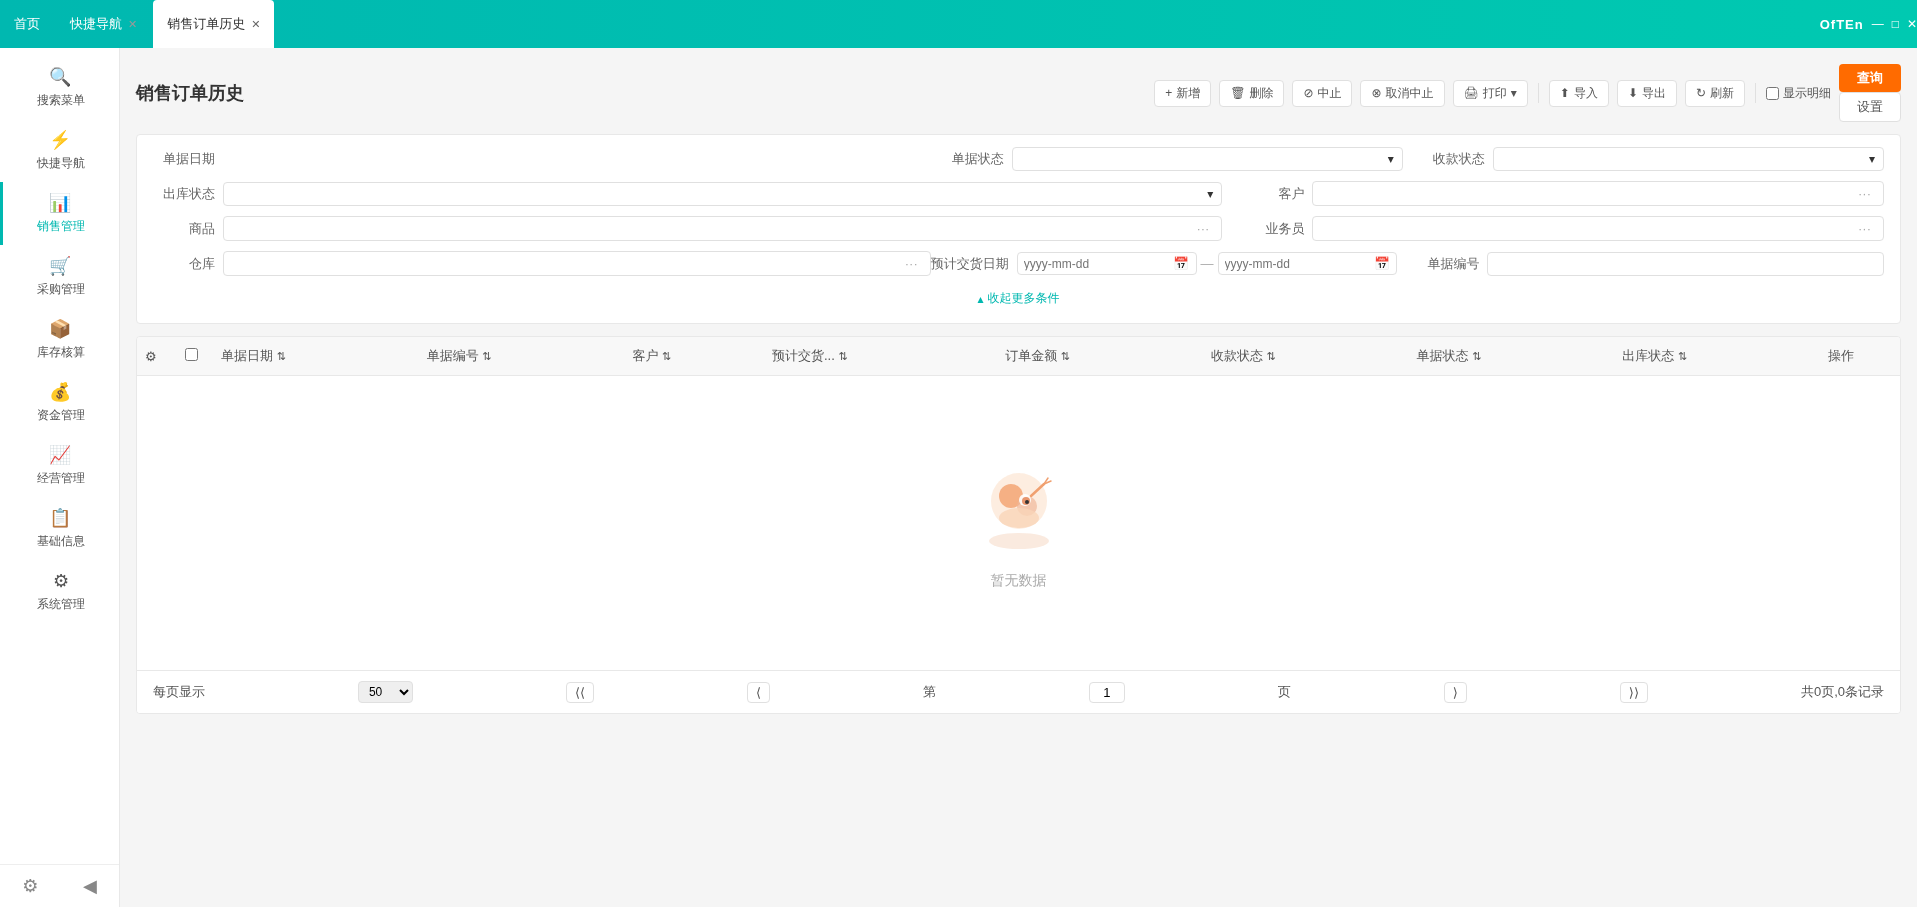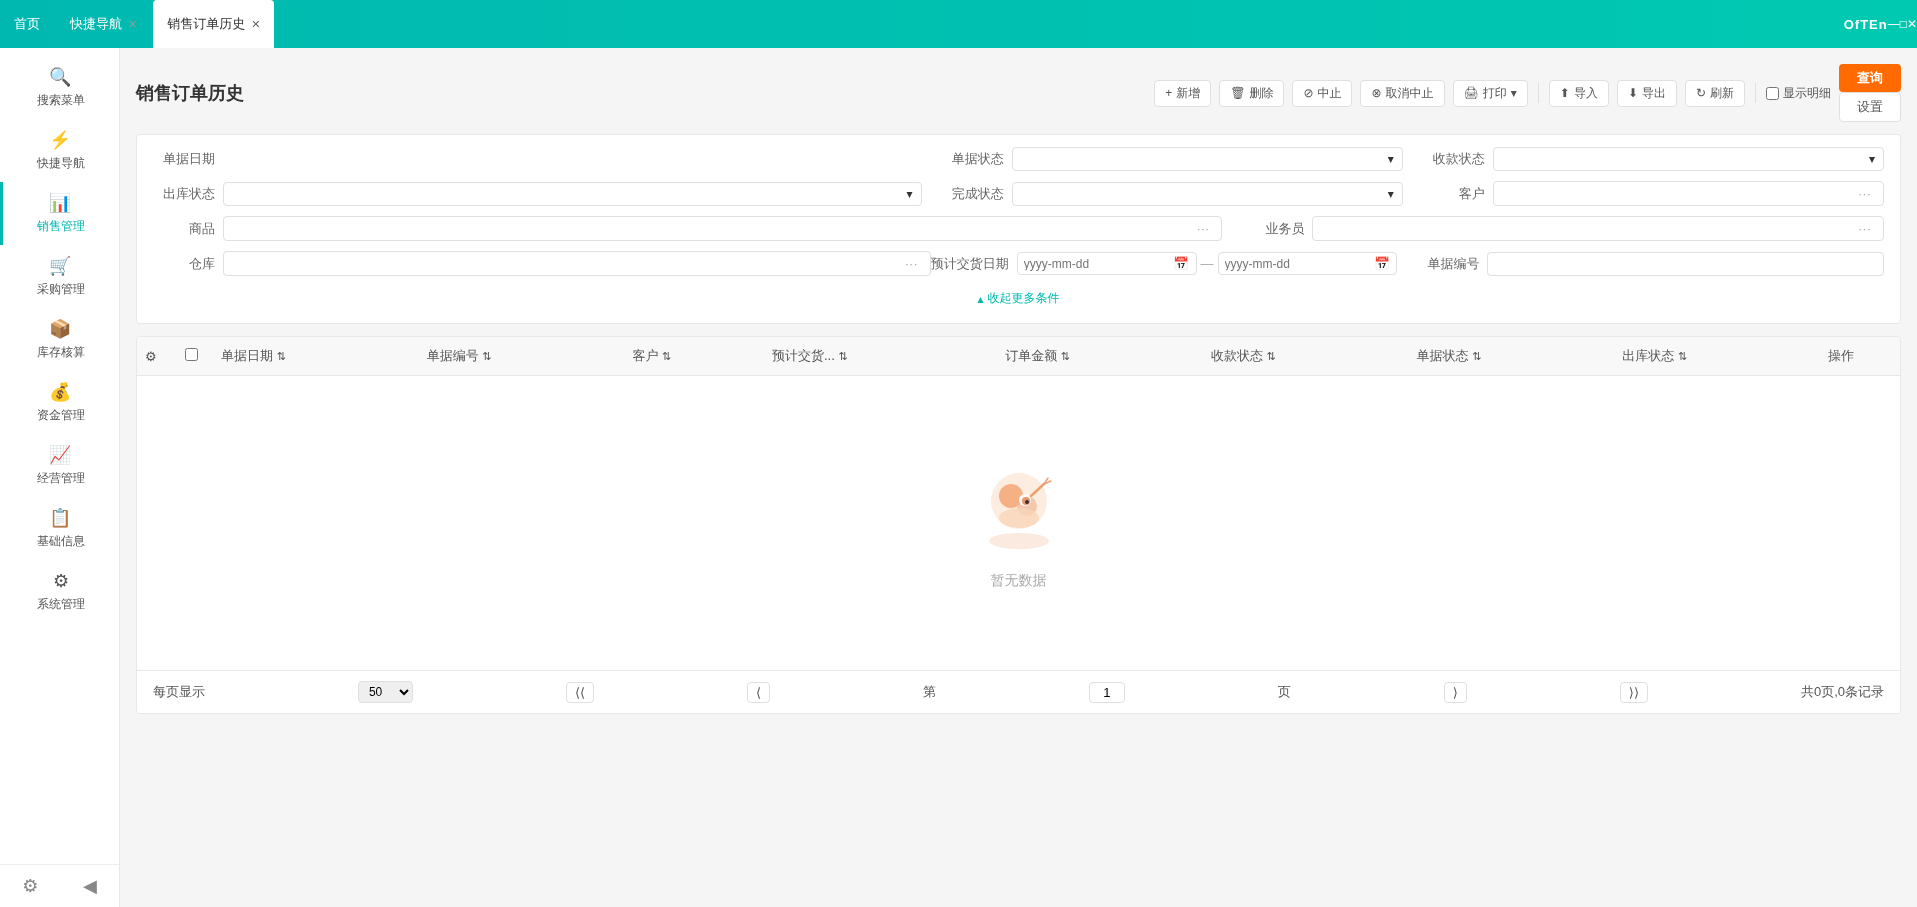--- a/index.html
+++ b/index.html
@@ -36,21 +36,21 @@
     }
     .top-tab.active {
       background: white;
       color: #333;
       border-radius: 4px 4px 0 0;
     }
     .top-tab .close-icon { font-size: 11px; color: #999; cursor: pointer; }
     .top-tab.active .close-icon { color: #666; }
     .top-bar-right {
       display: flex;
-      gap: 0;
+      gap: 8px;
       color: white;
       font-size: 12px;
     }
 
     
     .main-layout {
       display: flex;
       flex: 1;
       overflow: hidden;
     }
@@ -483,27 +483,20 @@
           <div class="filter-select filter-control">
             <span></span>
             <span class="chevron-down"></span>
           </div>
         </div>
       </div>
 
       <div class="filter-row">
         <div class="filter-item" style="flex:2;">
           <span class="filter-label">出库状态</span>
-          <div class="filter-select filter-control">
-            <span></span>
-            <span class="chevron-down"></span>
-          </div>
-        </div>
-        <div class="filter-item" style="flex:1.2; margin-left:20px;">
-          <span class="filter-label">完成状态</span>
           <div class="filter-select filter-control">
             <span></span>
             <span class="chevron-down"></span>
           </div>
         </div>
         <div class="filter-item" style="flex:1.2; margin-left:20px;">
           <span class="filter-label">客户</span>
           <div class="filter-control" style="display:flex;align-items:center;border:1px solid #e0e0e0;border-radius:4px;padding:4px 8px;background:white;">
             <input class="filter-input" style="border: none; outline: none; flex: 1 1 0%; padding: 0px;" placeholder="">
             <span class="filter-dots">···</span>

